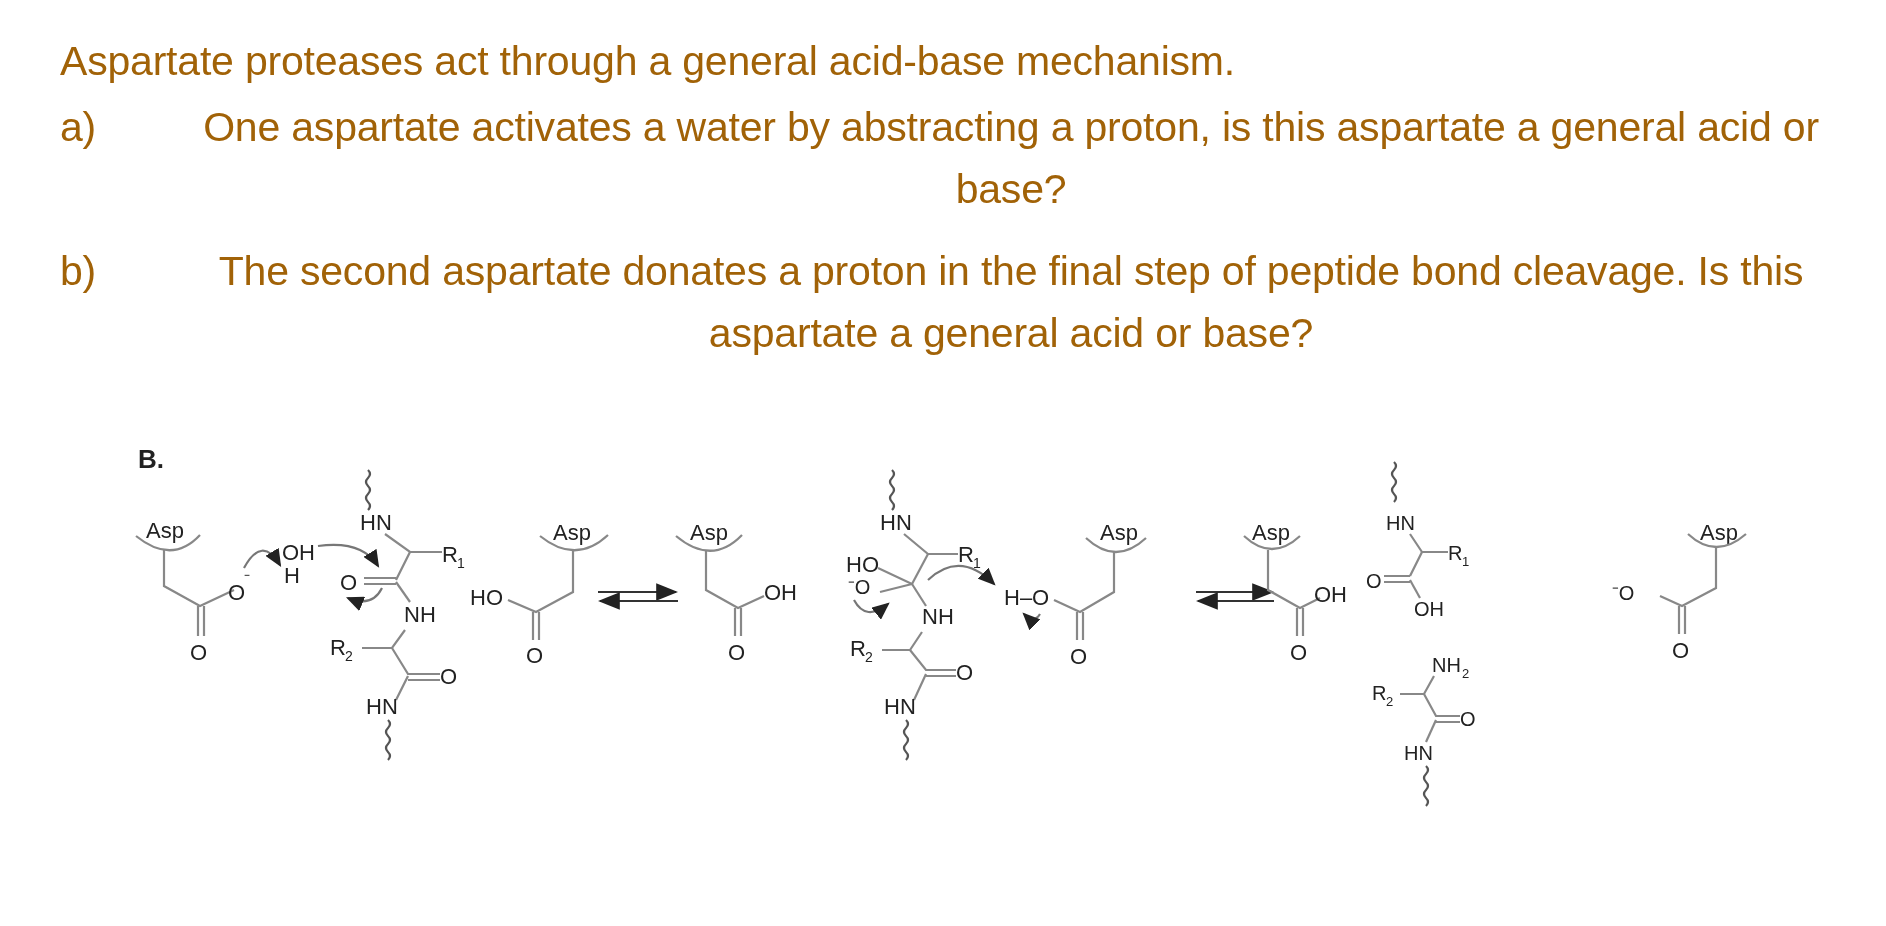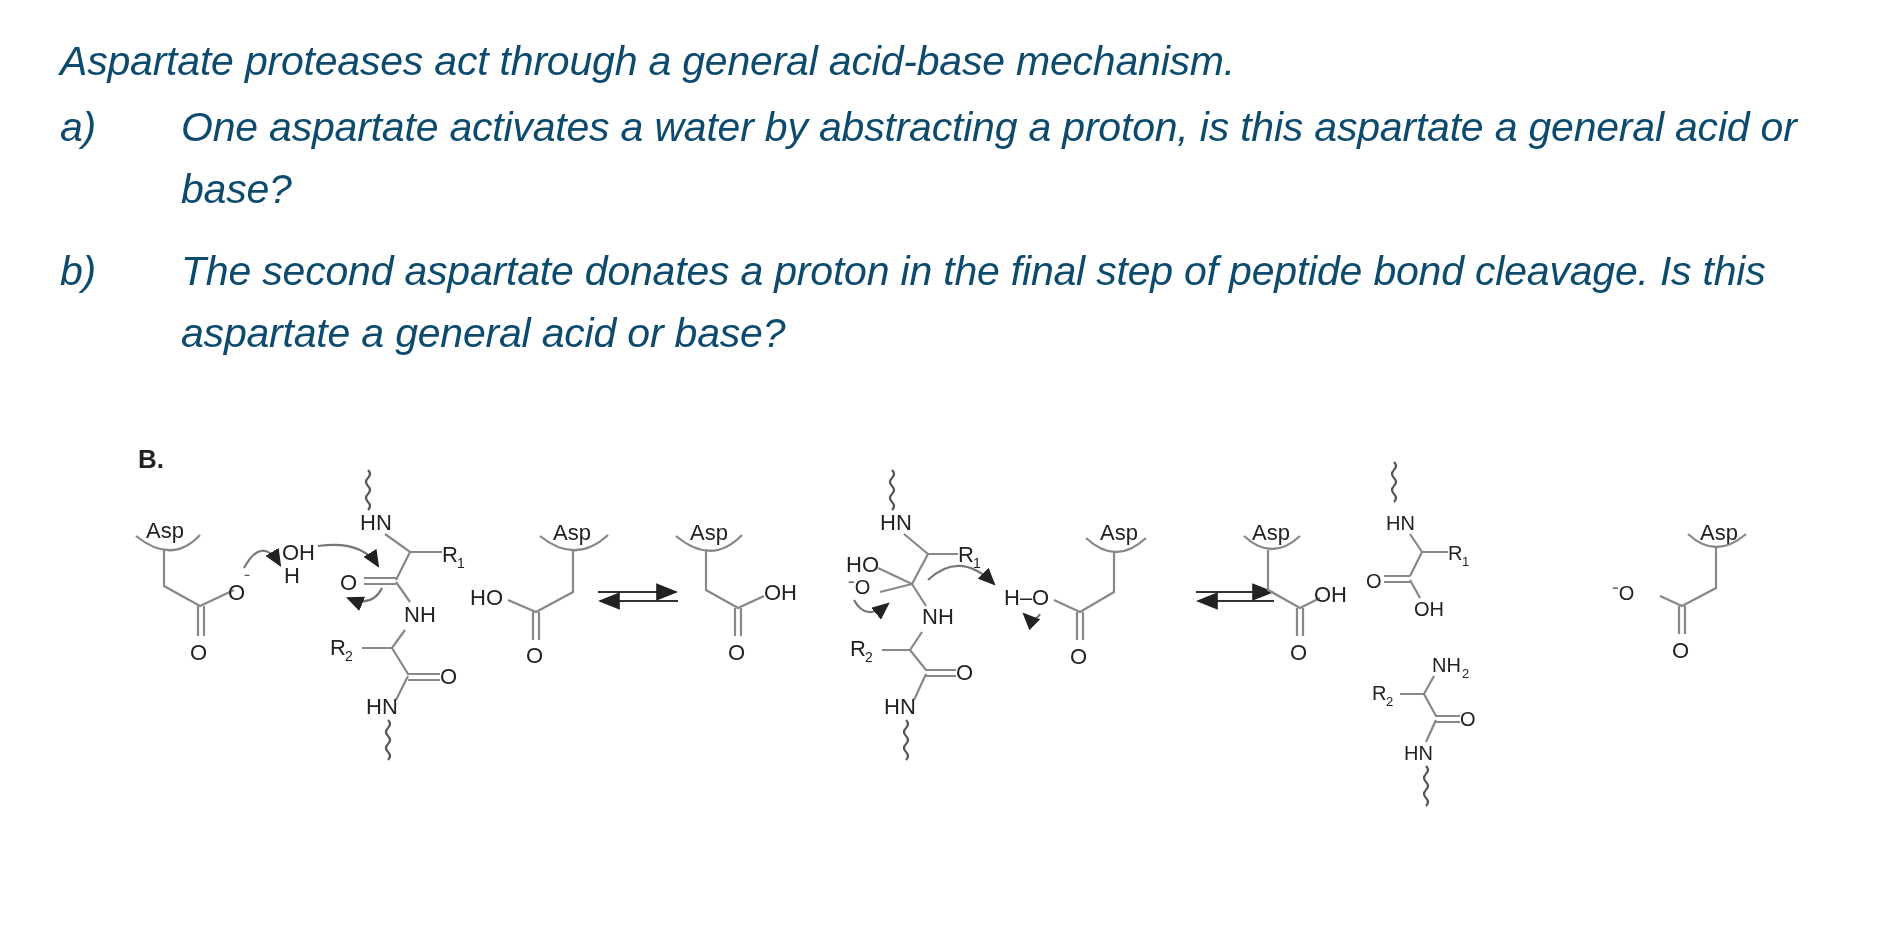--- a/index.html
+++ b/index.html
@@ -1,20 +1,20 @@
 <!DOCTYPE html>
 <html><head>
 <meta charset="utf-8">
 <style>
   html, body { margin:0; padding:0; background:#ffffff; }
   body { width:1886px; height:926px; position:relative; overflow:hidden; font-family:"Liberation Sans", sans-serif; color:#000; }
-  .q { position:absolute; font-family:"Liberation Sans", sans-serif; font-size:41px; line-height:62px; color:#0c4a6e; letter-spacing:-0.2px;font-style:italic; }
+  .q { position:absolute; font-family:"Liberation Sans", sans-serif; font-size:41px; line-height:62px; color:#a16207; letter-spacing:-0.2px; }
   .title { left:60px; top:30px; }
   .label { position:absolute; left:60px; font-size:41px; }
-  .item { position:absolute; left:181px; width:1660px; }
+  .item { position:absolute; left:181px; width:1660px;text-align:center; }
   .la { top:96px; } .lb { top:240px; }
   svg { position:absolute; left:0; top:0; }
   svg text { font-family:"Liberation Sans", sans-serif; fill:#222; }
   .bond { stroke:#888; stroke-width:2.2; fill:none; }
   .bondd { stroke:#555; stroke-width:2.2; fill:none; }
   .arrow { stroke:#333; stroke-width:2.2; fill:none; }
   .curv { stroke:#777; stroke-width:2.2; fill:none; }
 </style>
 </head>
 <body>

